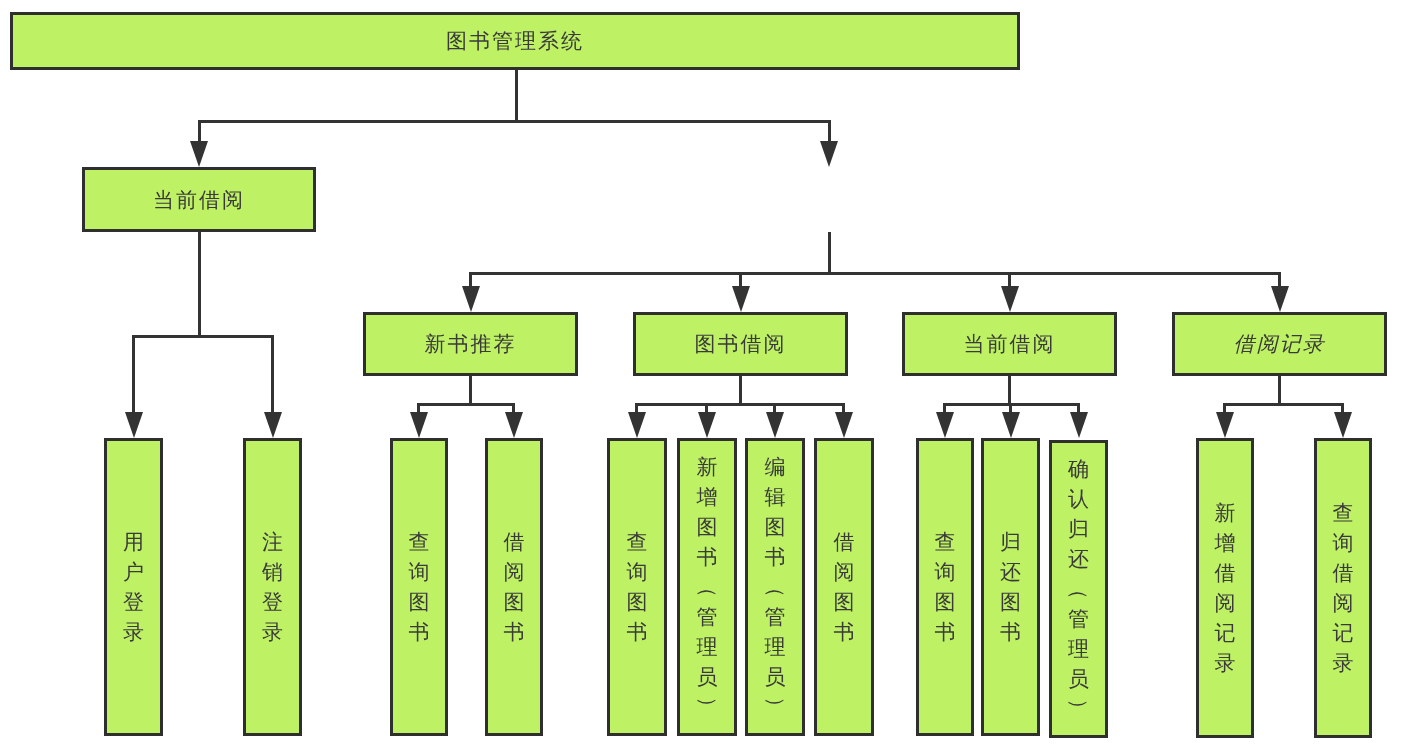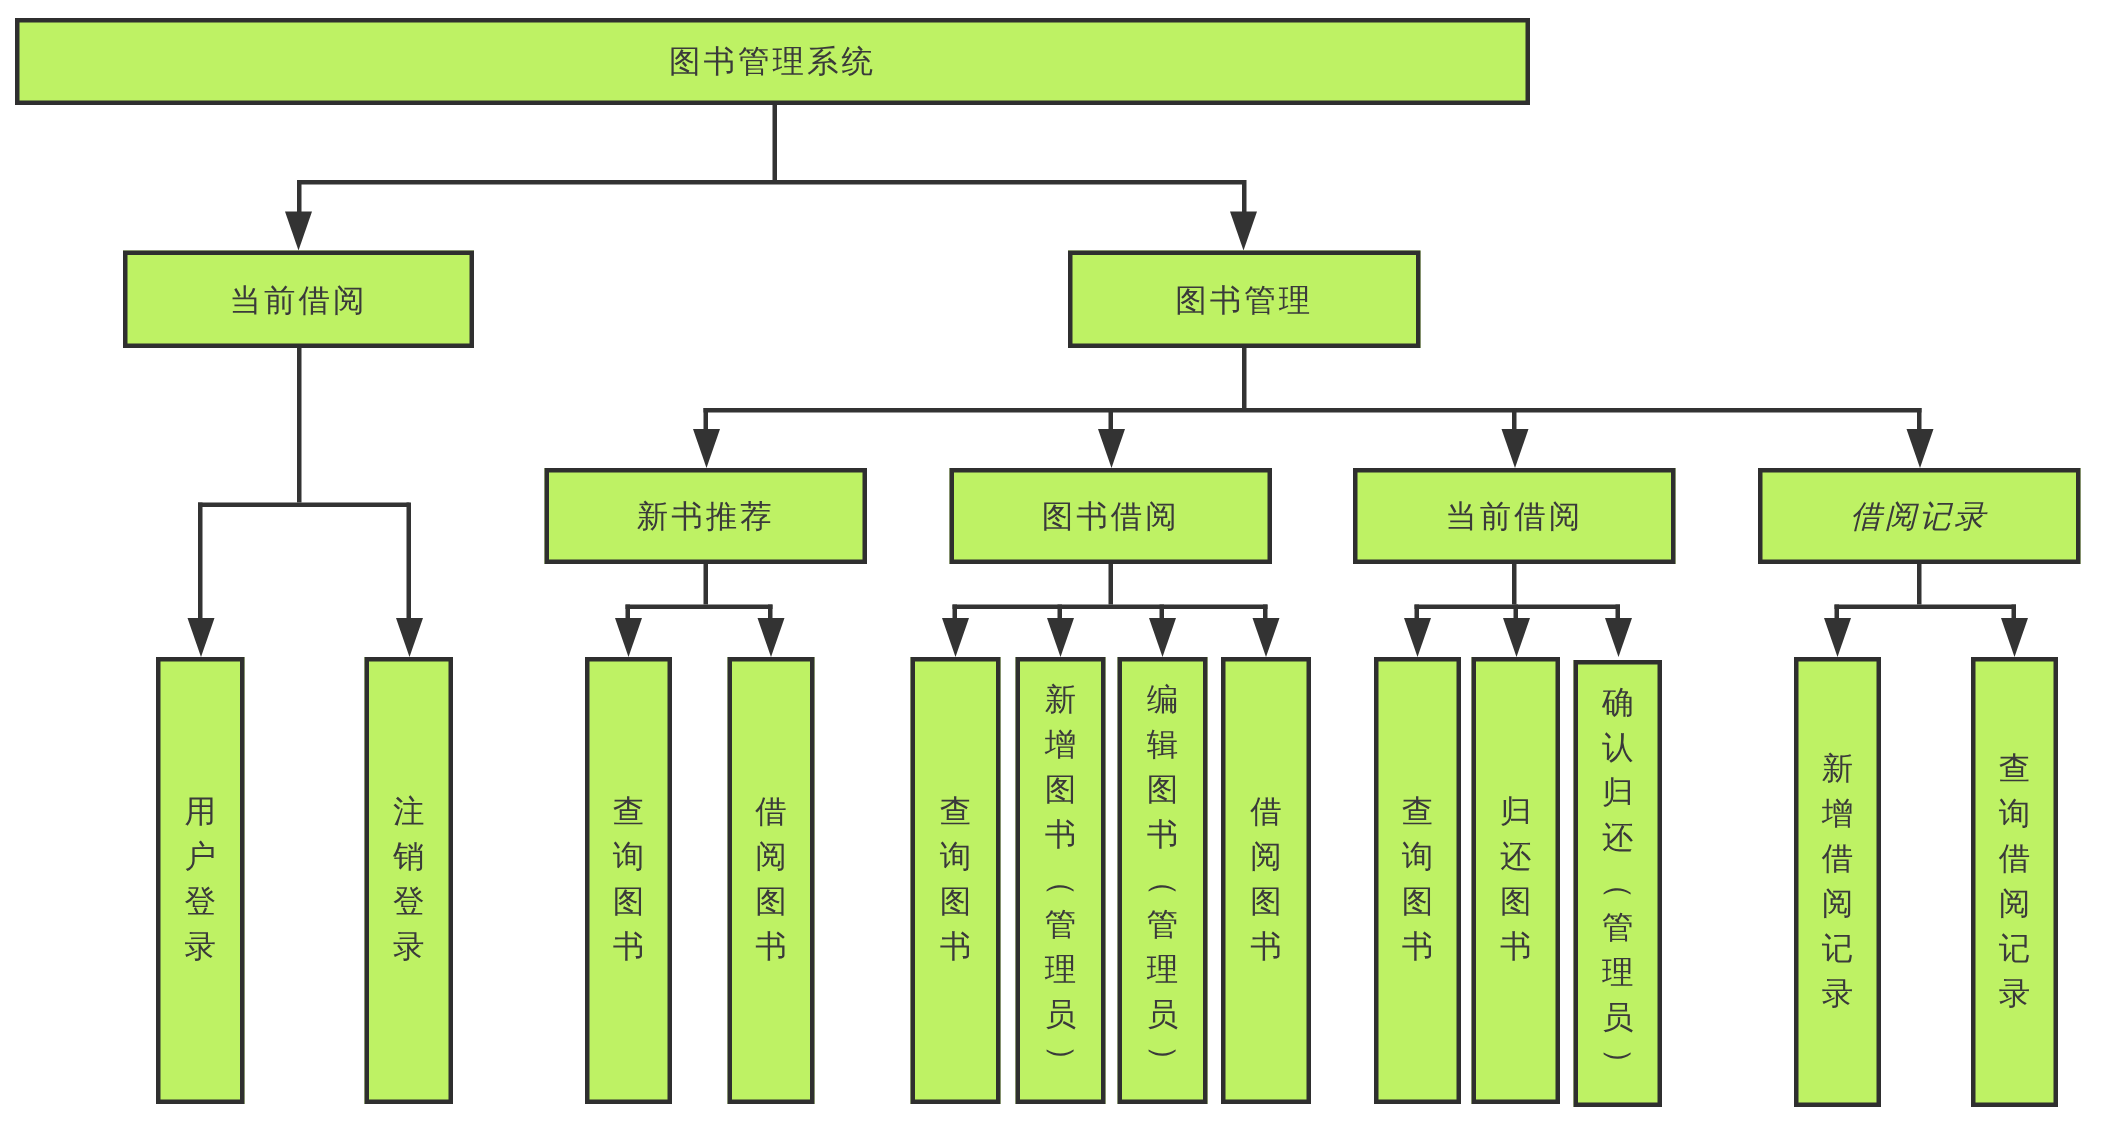--- a/index.html
+++ b/index.html
@@ -76,23 +76,20 @@
   <div class="line v" style="left:515px; top:70px; height:50px;"></div>
   <div class="line h" style="left:198px; top:120px; width:632px;"></div>
   <div class="line v" style="left:198px; top:120px; height:26px;"></div>
   <div class="arrow" style="left:190px; top:141px;"></div>
   <div class="line v" style="left:828px; top:120px; height:26px;"></div>
   <div class="arrow" style="left:820px; top:141px;"></div>
 
   <div class="node" style="left:82px; top:167px; width:234px; height:65px;">
     <span>当前借阅</span>
   </div>
-  <div class="node" style="left:712px; top:167px; width:235px; height:65px;">
-    <span>图书管理</span>
-  </div>
 
   <div class="line v" style="left:198px; top:232px; height:103px;"></div>
   <div class="line h" style="left:132px; top:335px; width:141px;"></div>
   <div class="line v" style="left:132px; top:335px; height:81px;"></div>
   <div class="arrow" style="left:125px; top:412px;"></div>
   <div class="line v" style="left:271px; top:335px; height:81px;"></div>
   <div class="arrow" style="left:264px; top:412px;"></div>
 
   <div class="line v" style="left:828px; top:232px; height:40px;"></div>
   <div class="line h" style="left:469px; top:272px; width:812px;"></div>

